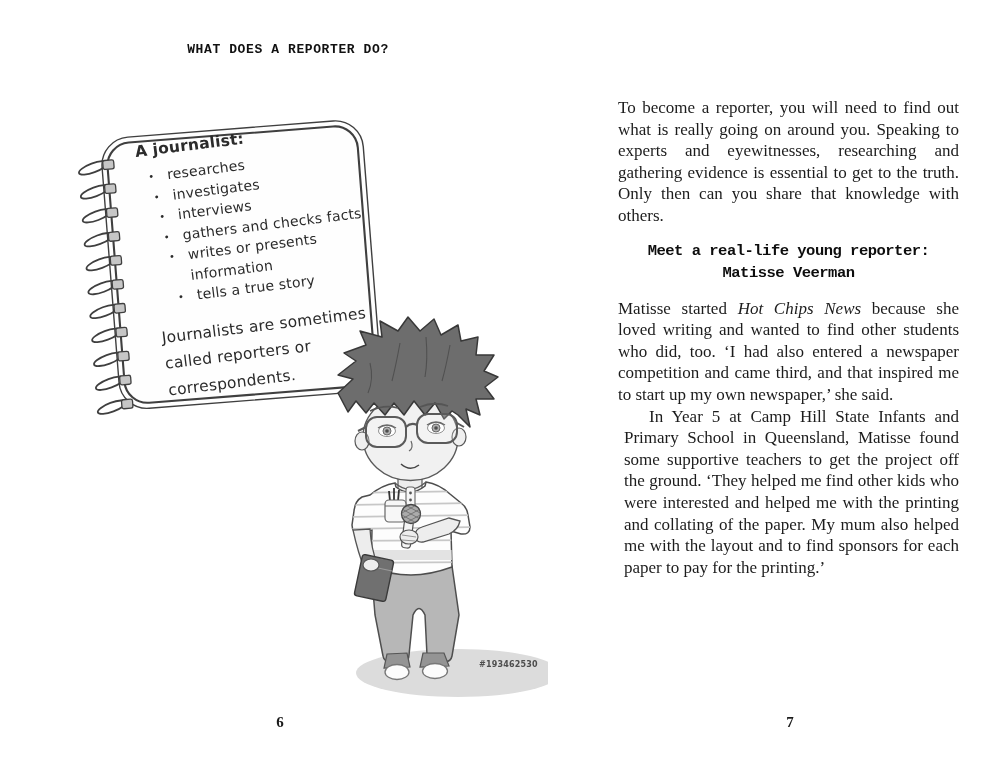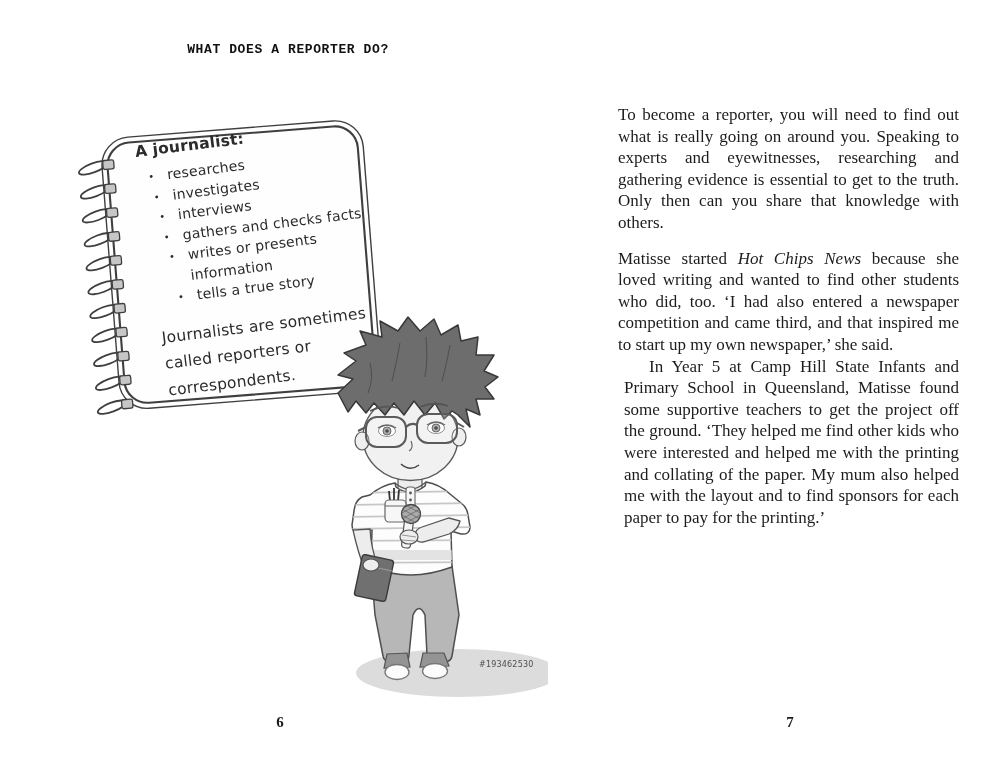--- a/index.html
+++ b/index.html
@@ -56,27 +56,27 @@
   .nb-list li:nth-child(6){margin-left:17px;}
   .nb-note {
     margin-top:15px; margin-left:4px; width:218px;
     font-size:15.5px; line-height:26.5px; letter-spacing:0.2px;
   }
 
   
   .boy-wrap { position:absolute; left:270px; top:315px; width:240px; height:400px; }
   .watermark {
     position:absolute; left:441px; top:660px;
-    font-family:"DejaVu Sans", sans-serif; font-weight:normal;
+    font-family:"DejaVu Sans", sans-serif; font-weight:bold;
     font-size:8px; color:#4e4e4e; letter-spacing:0.2px;
   }
 
   
   .article {
-    position:absolute; left:80px; top:104px; width:341px;
+    position:absolute; left:80px; top:97px; width:341px;
     font-family:"Liberation Serif", serif;
     font-size:17px; line-height:21.6px; color:#1c1c1c;
     text-align:justify;
   }
   .article p { margin:0; }
   .article p.indent { text-indent:25px;margin-left:6px; }
   .section-heading {
     margin:13px 0 14px 0; text-align:center;
     font-family:"Liberation Mono", monospace;
     font-weight:bold; font-size:15.5px; line-height:22px;
@@ -263,20 +263,22 @@
 
     <div class="folio folio-left">6</div>
   </div>
 
   <div class="page page-right">
 
     <div class="article">
       <p><span>To become a reporter, you will need to find out what is really going on around you. Speaking to experts and eyewitnesses, researching and gathering evidence is essential to get to the truth. Only then can you share that knowledge with others.</span></p>
 
       <div class="section-heading">
+        <div>Meet a real-life young reporter:</div>
+        <div>Matisse Veerman</div>
       </div>
 
       <p><span>Matisse started </span><em>Hot Chips News</em><span> because she loved writing and wanted to find other students who did, too. ‘I had also entered a newspaper competition and came third, and that inspired me to start up my own newspaper,’ she said.</span></p>
       <p class="indent"><span>In Year 5 at Camp Hill State Infants and Primary School in Queensland, Matisse found some supportive teachers to get the project off the ground. ‘They helped me find other kids who were interested and helped me with the printing and collating of the paper. My mum also helped me with the layout and to find sponsors for each paper to pay for the printing.’</span></p>
     </div>
 
     <div class="folio folio-right">7</div>
   </div>
 </div>
 

